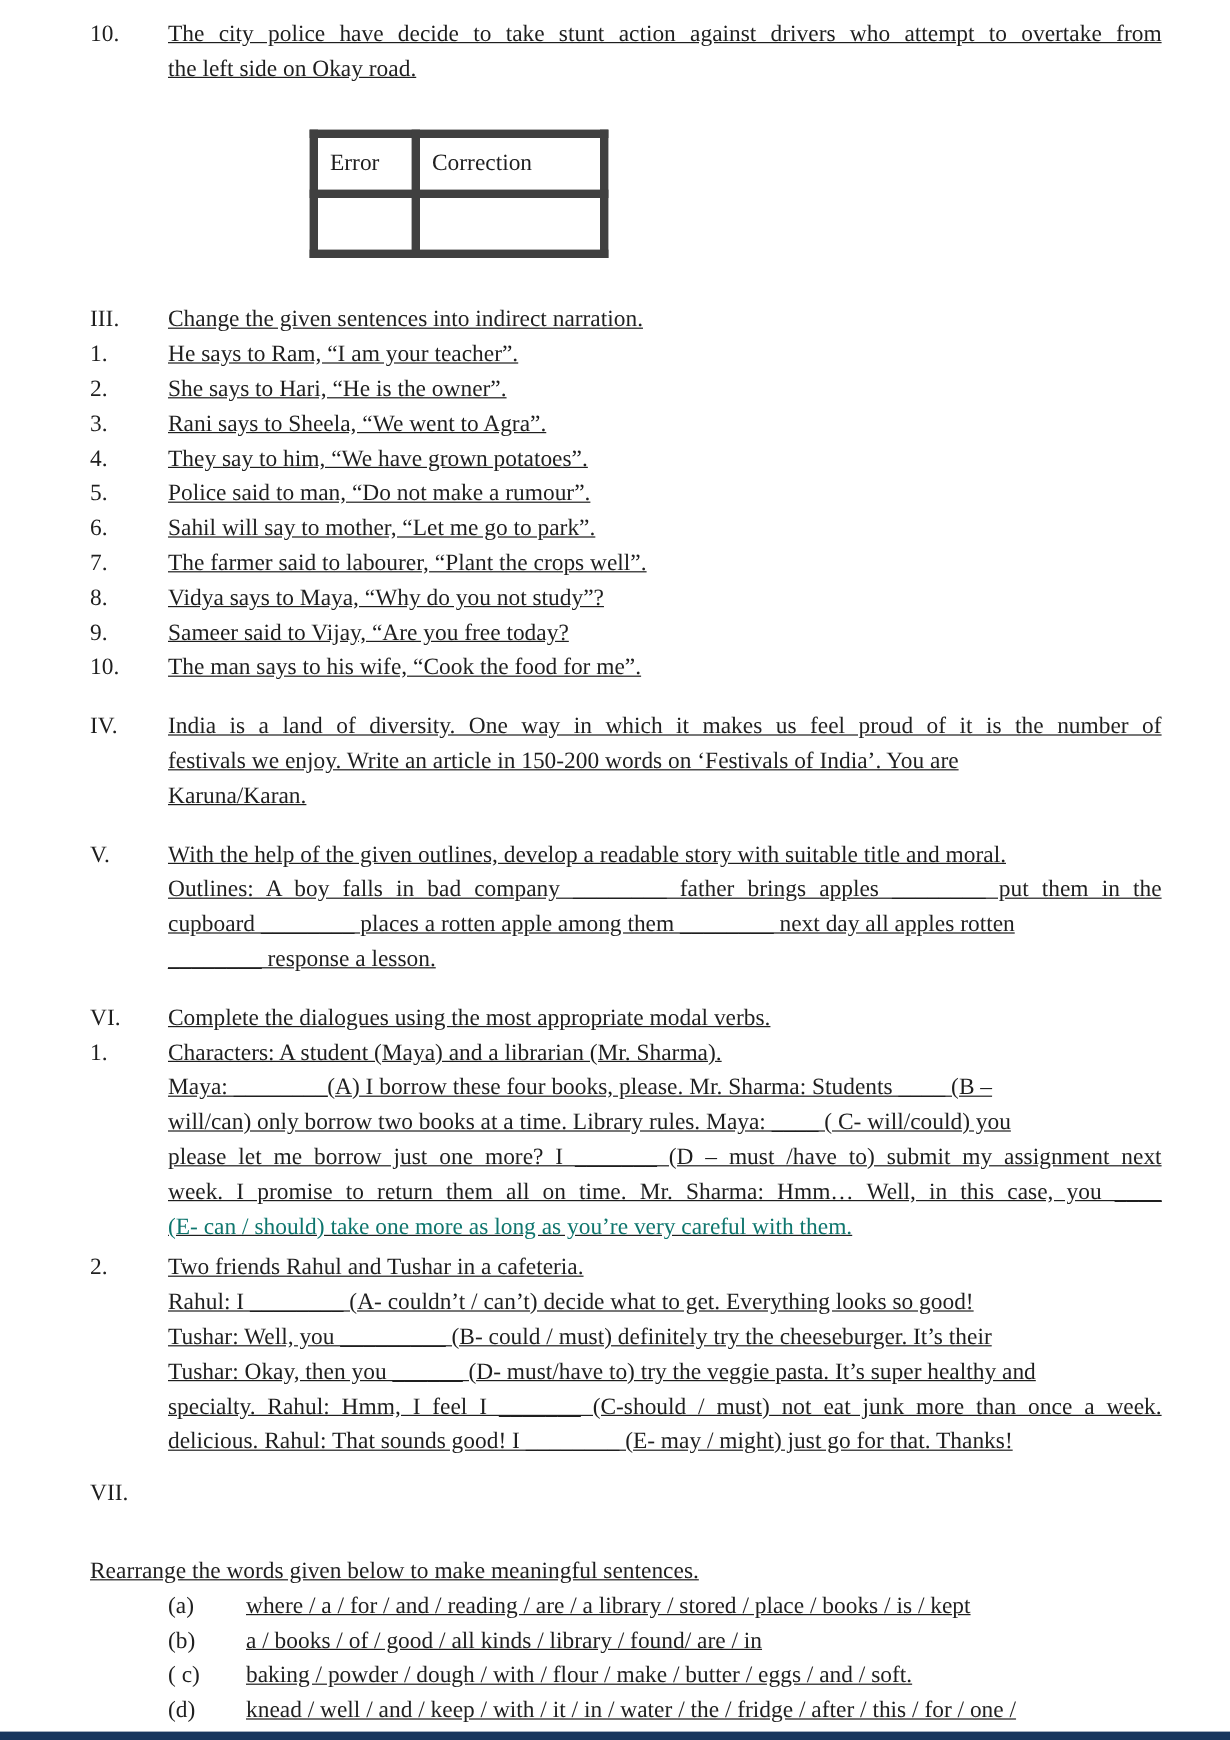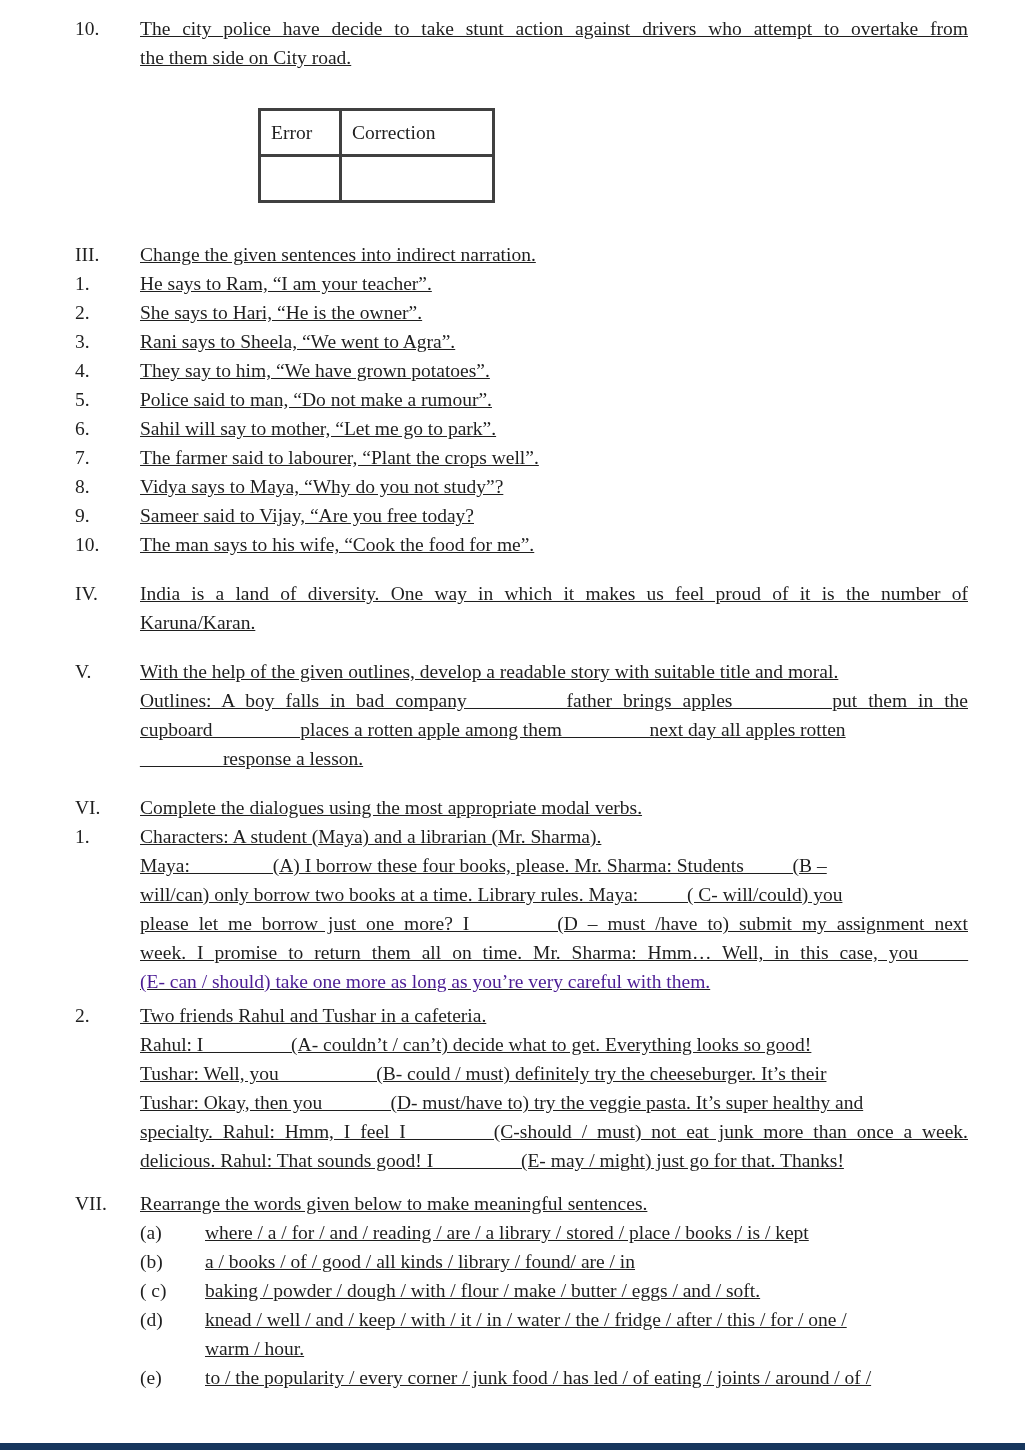--- a/index.html
+++ b/index.html
@@ -12,54 +12,54 @@
     box-sizing:border-box;
     padding:14px 57px 0 75px;
     overflow:hidden;
   }
   .row{display:flex;}
   .num{flex:0 0 65px;}
   .num.bold{font-weight:normal;}
   .body{flex:1 1 auto;min-width:0;text-decoration:underline;}
   .line{min-height:29px;}
   .line.j{text-align:justify;text-align-last:justify;}
-  .line.muted{color:#4c1d95;}
-  .gap-sm{margin-top:14px;}
+  .line.muted{color:#0f766e;}
+  .gap-sm{margin-top:14px;flex-direction:column;}
   .gap-md{margin-top:20px;}
   .gap-d2{margin-top:5px;}
   .sub{padding-left:65px;}
   .sub .num{flex:0 0 65px;font-weight:normal;}
   
   .ec-table{
     margin:36px 0 37px 183px;
     border-collapse:collapse;
   }
   .ec-table td{
-    border:3px solid #404040;
+    border:7px solid #404040;
     padding:0 10px;
     vertical-align:middle;
   }
   .ec-table .hdr td{height:43px;}
   .ec-table .blank td{height:43px;}
   .ec-table .c1{width:58px;}
   .ec-table .c2{width:130px;}
   .footer-bar{
     position:absolute;left:0;bottom:0;width:100%;height:7px;
   }
 </style>
 </head>
 <body>
 
 <div class="page">
 
   <div class="row">
     <div class="num">10.</div>
     <div class="body">
       <div class="line j">The city police have decide to take stunt action against drivers who attempt to overtake from</div>
-      <div class="line">the them side on City road.</div>
+      <div class="line">the left side on Okay road.</div>
     </div>
   </div>
 
   <table class="ec-table">
     <tbody>
       <tr class="hdr">
         <td class="c1">Error</td>
         <td class="c2">Correction</td>
       </tr>
       <tr class="blank">
@@ -133,20 +133,21 @@
     <div class="num">10.</div>
     <div class="body">
         <div class="line">The man says to his wife, “Cook the food for me”.</div>
       </div>
   </div>
 
   <div class="row gap-md">
     <div class="num bold">IV.</div>
     <div class="body">
       <div class="line j">India is a land of diversity. One way in which it makes us feel proud of it is the number of</div>
+      <div class="line">festivals we enjoy. Write an article in 150-200 words on ‘Festivals of India’. You are</div>
       <div class="line">Karuna/Karan.</div>
     </div>
   </div>
 
   <div class="row gap-md">
     <div class="num bold">V.</div>
     <div class="body">
       <div class="line">With the help of the given outlines, develop a readable story with suitable title and moral.</div>
       <div class="line j">Outlines: A boy falls in bad company ________ father brings apples ________ put them in the</div>
       <div class="line">cupboard ________ places a rotten apple among them ________ next day all apples rotten</div>

